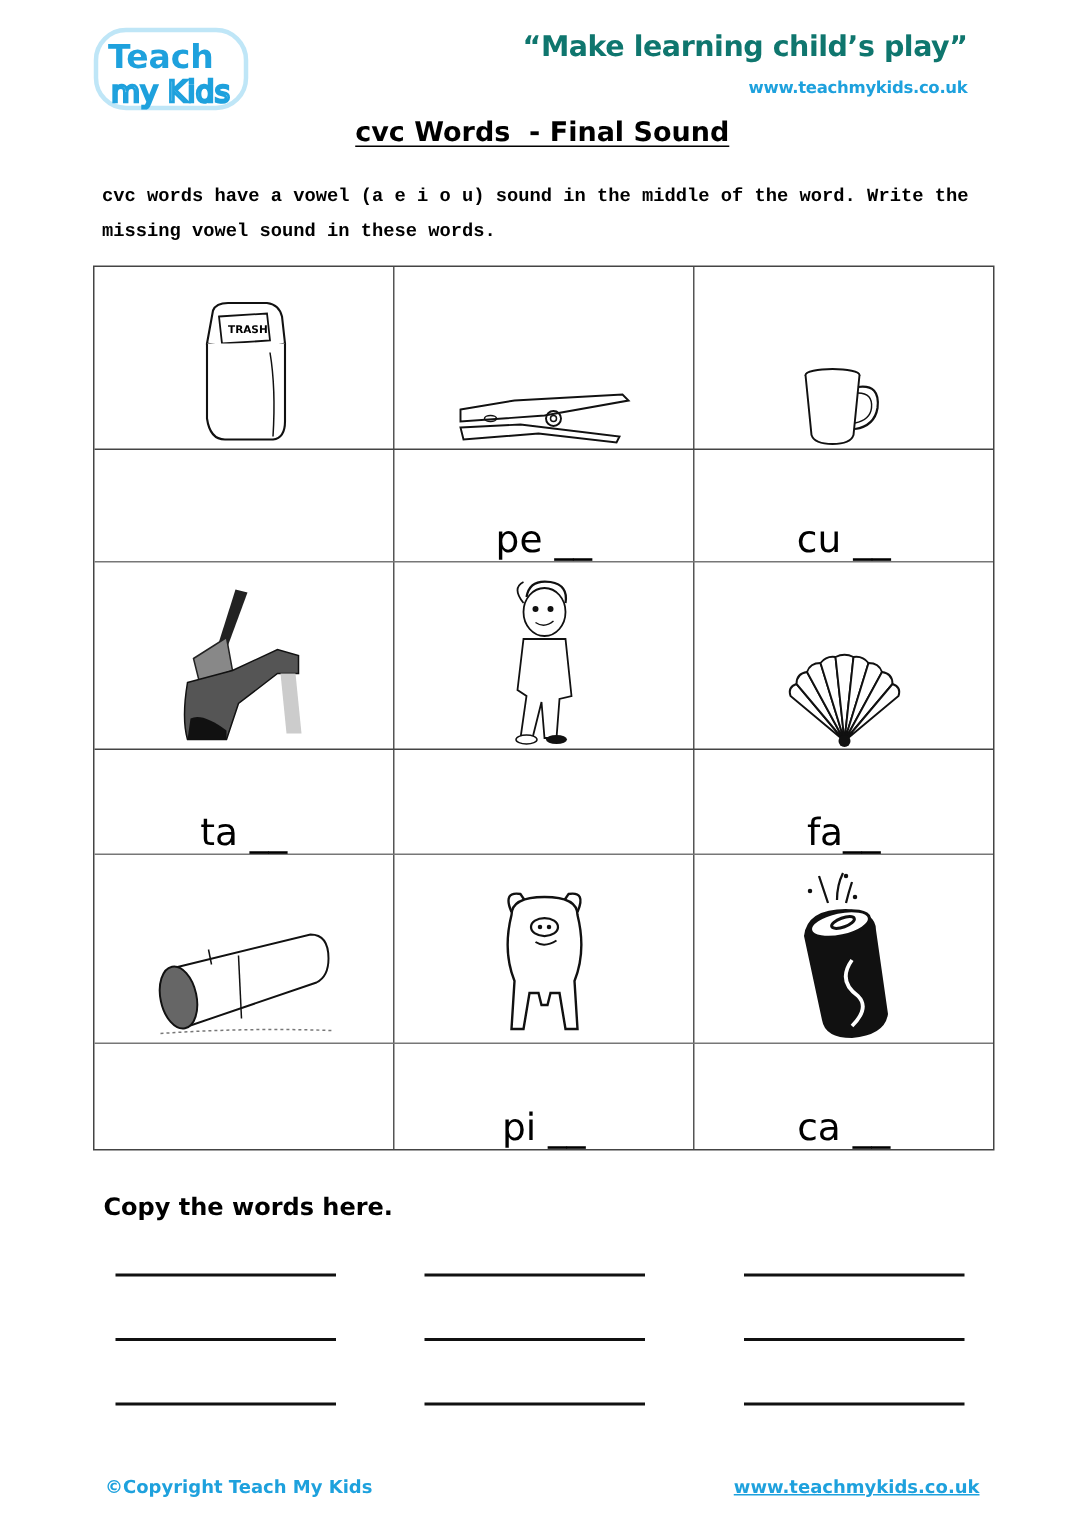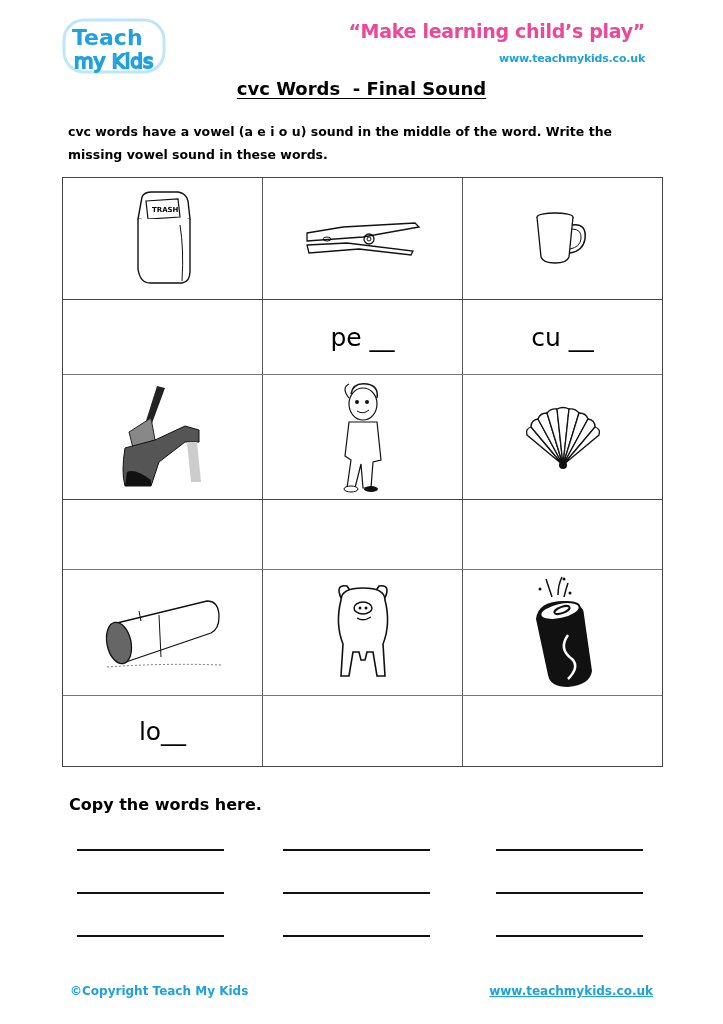--- a/index.html
+++ b/index.html
@@ -3,38 +3,38 @@
 <meta charset="utf-8">
 <style>
   html, body { margin: 0; padding: 0; background: #ffffff; }
   body { width: 723px; height: 1024px; position: relative; overflow: hidden;
          font-family: "DejaVu Sans", sans-serif; color: #000; }
   .abs { position: absolute; }
 
   
   .logo { left: 62px; top: 18px; width: 104px; height: 49px; }
   .tagline { right: 78px; top: 20px; font-family: "DejaVu Sans", sans-serif; font-weight: bold;
-             color: #ec4899; font-size: 19px; letter-spacing: -0.3px; white-space: nowrap; }
+             color: #0f766e; font-size: 19px; letter-spacing: -0.3px; white-space: nowrap; }
   .site-top { right: 78px; top: 52px; color: #1ea1dd; font-weight: bold; font-size: 11px;
               letter-spacing: -0.2px; white-space: nowrap; }
 
   .title { left: 0; width: 723px; top: 78px; text-align: center; font-weight: bold;
            font-size: 18px; }
   .title span { text-decoration: underline; text-underline-offset: 3px; white-space: pre; }
 
   .instructions { left: 68px; top: 120px; width: 590px; font-size: 12.5px; font-weight: bold;
-                  line-height: 23px; }
+                  line-height: 23px; font-family: Liberation Mono, monospace; }
 
   
   .grid { left: 62px; top: 177px; width: 601px; height: 590px;
           border: 1.5px solid #444; box-sizing: border-box; }
   .vline { position: absolute; top: 0; bottom: 0; width: 0; border-left: 1.5px solid #555; }
   .hline { position: absolute; left: 0; right: 0; height: 0; border-top: 1.5px solid #777; }
 
-  .cell { position: absolute; display: flex; align-items: center; justify-content: center; }
+  .cell { position: absolute; display: flex; align-items: flex-end; justify-content: center; }
   .word { font-family: "DejaVu Sans", sans-serif; font-size: 25px; white-space: pre; }
 
   
   .copy-label { left: 69px; top: 795px; font-size: 16px; font-weight: bold; }
   .copy-line { position: absolute; height: 2px; background: #111; width: 147px; }
 
   
   .copyright { left: 70px; top: 984px; color: #1ea1dd; font-size: 12px; font-weight: bold; }
   .site-bottom { right: 70px; top: 984px; color: #1ea1dd; font-size: 12px; font-weight: bold;
                  text-decoration: underline; }
@@ -132,20 +132,26 @@
         <path d="M40 60 L34 4 Q40 1 46 4 Z"></path>
         <path d="M40 60 L46 4 Q52 3 56 8 Z"></path>
         <path d="M40 60 L56 8 Q63 8 65 14 Z"></path>
         <path d="M40 60 L65 14 Q72 15 72 22 Z"></path>
         <path d="M40 60 L72 22 Q78 24 76 30 Z"></path>
       </g>
       <circle cx="40" cy="60" r="4" fill="#111"></circle>
     </svg>
   </div>
 
+  <div class="cell" style="left:0;top:322px;width:199px;height:69px">
+    <span class="word">ta __</span>
+  </div>
+  <div class="cell" style="left:400px;top:322px;width:199px;height:69px">
+    <span class="word">fa__</span>
+  </div>
 
   <div class="cell" style="left:0;top:392px;width:199px;height:125px">
     <svg width="120" height="80" viewBox="0 0 120 80">
       <path d="M14 30 L104 8 Q116 8 116 24 Q116 36 108 40 L20 70" fill="#fff" stroke="#111" stroke-width="1.3"></path>
       <ellipse cx="16" cy="50" rx="12" ry="21" fill="#666" stroke="#111" stroke-width="1.3" transform="rotate(-12 16 50)"></ellipse>
       <path d="M56 22 L58 64" stroke="#111"></path>
       <path d="M36 18 L38 28" stroke="#111"></path>
       <path d="M4 74 Q60 70 118 72" fill="none" stroke="#777" stroke-dasharray="2 2"></path>
     </svg>
   </div>
@@ -170,22 +176,25 @@
       <circle cx="12" cy="14" r="1.5" fill="#111"></circle>
         <circle cx="42" cy="18" r="1.5" fill="#111"></circle>
         <circle cx="36" cy="4" r="1.5" fill="#111"></circle>
       <path d="M8 44 Q10 26 36 26 Q56 28 56 40 L64 96 Q62 110 40 112 Q22 112 20 100 Z" fill="#111"></path>
       <ellipse cx="32" cy="36" rx="20" ry="8" fill="#fff" stroke="#111" stroke-width="2" transform="rotate(-12 32 36)"></ellipse>
       <ellipse cx="34" cy="35" rx="8" ry="3" fill="#fff" stroke="#111" stroke-width="2" transform="rotate(-20 34 35)"></ellipse>
       <path d="M40 60 Q30 74 44 84 Q52 92 40 104" fill="none" stroke="#fff" stroke-width="2.5"></path>
     </svg>
   </div>
 
-  <div class="cell" style="left:0;top:518px;width:199px;height:70px">
-    <span class="word">lo__</span>
+  <div class="cell" style="left:200px;top:518px;width:199px;height:70px">
+    <span class="word">pi __</span>
+  </div>
+  <div class="cell" style="left:400px;top:518px;width:199px;height:70px">
+    <span class="word">ca __</span>
   </div>
 </div>
 
 <div class="abs copy-label">Copy the words here.</div>
 
 <div class="copy-line" style="left:77px;top:849px"></div>
 <div class="copy-line" style="left:283px;top:849px"></div>
 <div class="copy-line" style="left:496px;top:849px"></div>
 <div class="copy-line" style="left:77px;top:892px"></div>
 <div class="copy-line" style="left:283px;top:892px"></div>

